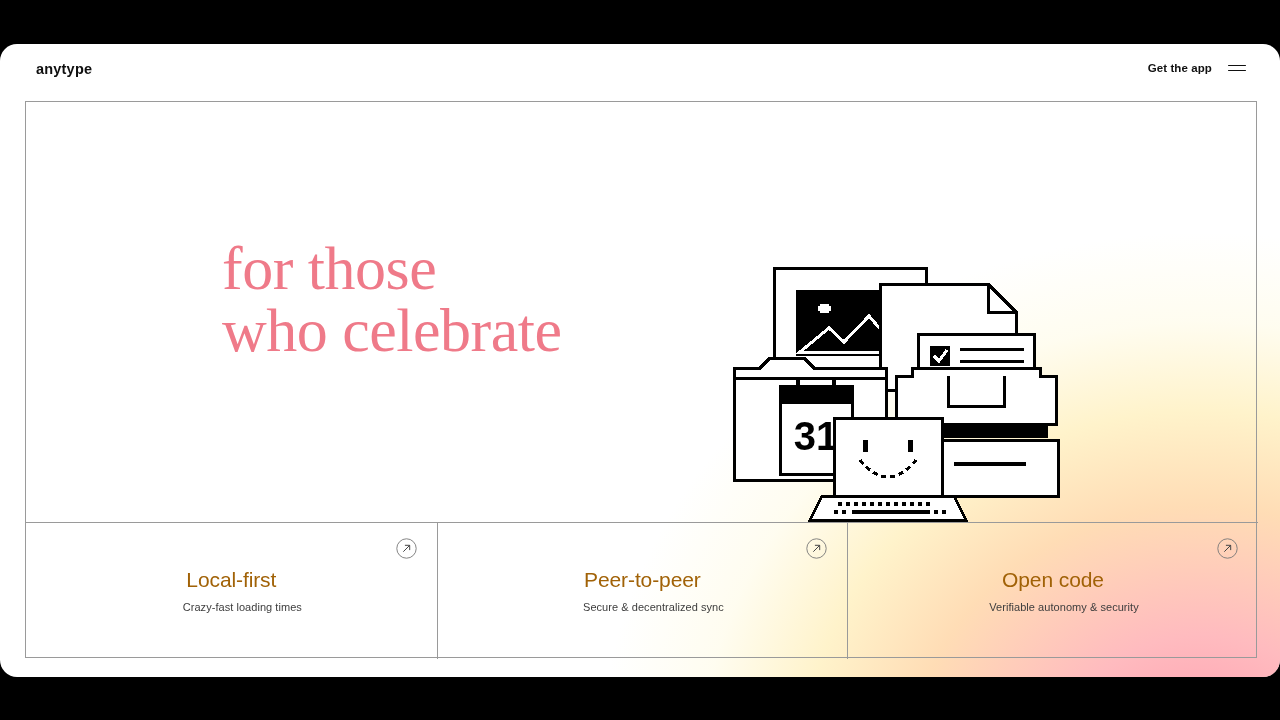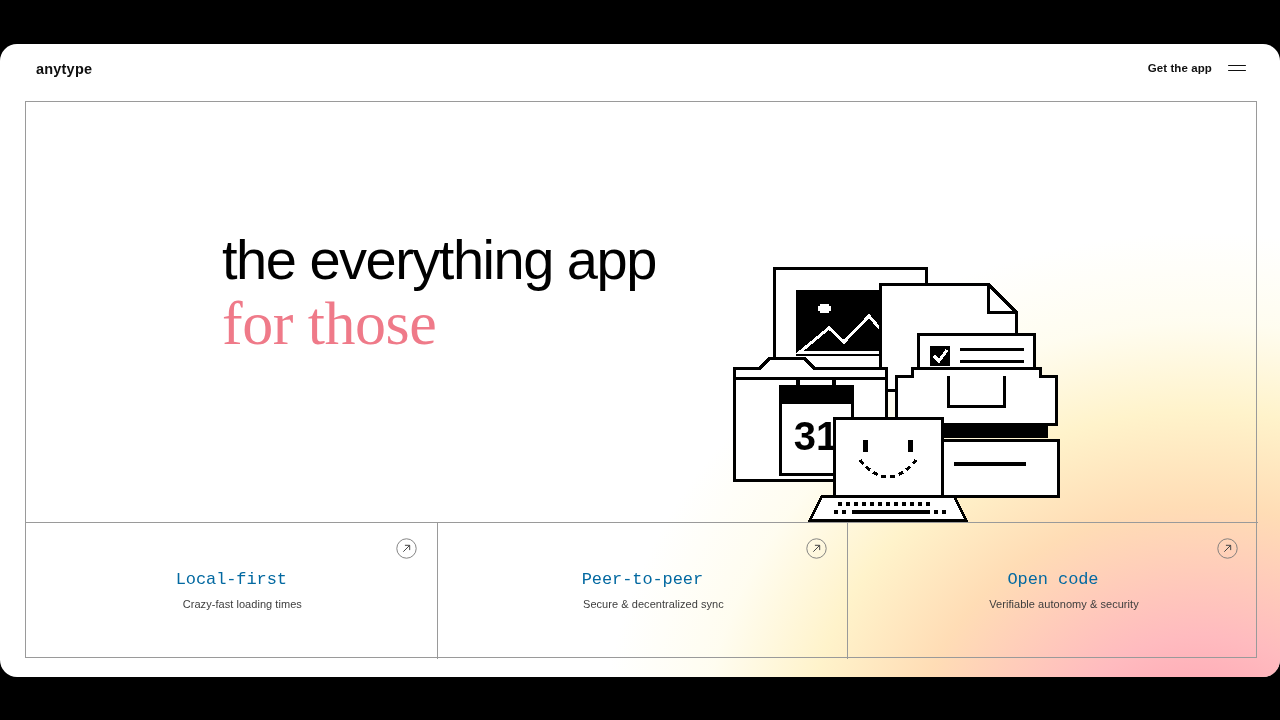--- a/index.html
+++ b/index.html
@@ -113,24 +113,23 @@
     display:flex;
   }
   .card {
     position:relative;
     width:410.6px; height:136px;
     display:flex; flex-direction:column; align-items:center; justify-content:center;
     cursor:pointer;
   }
   .card + .card { border-left:1px solid #9a9a9a; }
   .card-title {
-    font-size:17px; font-weight:400; color:#0369a1;
+    font-size:21px; font-weight:400; color:#a16207;
     letter-spacing:-0.1px;
     margin-top:-2px;
-    font-family:Liberation Mono, monospace;
   }
   .card-sub {
     font-size:11px; color:#3d3d3d; margin-top:9px; letter-spacing:0.05px;margin-left:22px;
   }
   .card-arrow {
     position:absolute; right:20px; top:15px;
     width:21px; height:21px;
   }
 
   .svg-ill { display:block; }
@@ -155,22 +154,22 @@
         <span></span>
       </span>
     </div>
   </div>
 
   <div class="frame">
 
     <div class="hero">
 
       <div class="headline">
-        <div class="hl-line1">the everything app</div>
         <div class="hl-serif l2">for those</div>
+        <div class="hl-serif">who celebrate</div>
       </div>
 
       <div class="illustration">
         <svg class="svg-ill" width="360" height="280" viewBox="0 0 360 280" fill="none" shape-rendering="crispEdges">
 
           <g>
             <rect x="48" y="10" width="152" height="108" fill="#fff" stroke="#000" stroke-width="3"></rect>
             <rect x="70" y="32" width="108" height="66" fill="#000"></rect>
 
             <rect x="94" y="46" width="9" height="9" fill="#fff"></rect>

